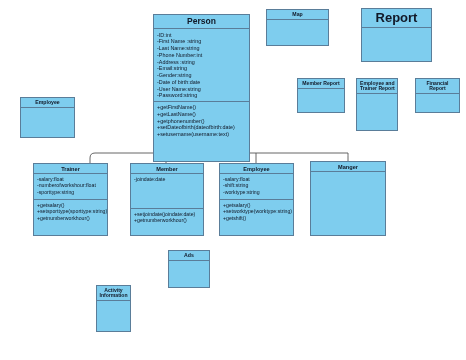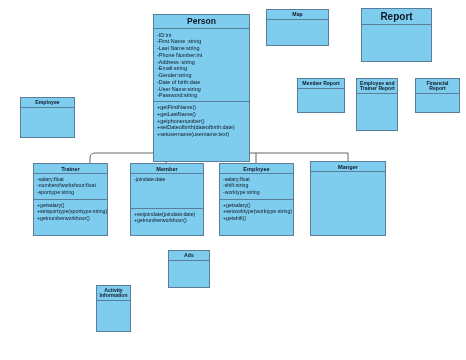--- a/index.html
+++ b/index.html
@@ -82,21 +82,21 @@
   #cls-employee-sub .attrs { height: 26px; }
 
   
   #cls-employee-top { left: 20px; top: 97px; width: 55px; height: 41px; }
   #cls-employee-top .uml-title { font-size: 5.2px; padding: 1.5px 2px; }
 
   #cls-map { left: 266px; top: 9px; width: 63px; height: 37px; }
   #cls-map .uml-title { font-size: 5.2px; padding: 1.5px 2px; }
 
   #cls-report { left: 361px; top: 8px; width: 71px; height: 54px; }
-  #cls-report .uml-title { font-size: 10px; padding: 2px 5px; }
+  #cls-report .uml-title { font-size: 13px; padding: 2px 5px; }
 
   #cls-member-report { left: 297px; top: 78px; width: 48px; height: 35px; }
   #cls-member-report .uml-title { font-size: 5.1px; padding: 1.5px 2px; }
 
   #cls-emp-trainer-report { left: 356px; top: 78px; width: 42px; height: 53px; }
   #cls-emp-trainer-report .uml-title { font-size: 5.1px; padding: 1.5px 2px; text-align: left; padding-left: 3px; }
 
   #cls-financial-report { left: 415px; top: 78px; width: 45px; height: 35px; }
   #cls-financial-report .uml-title { font-size: 5.1px; padding: 1.5px 2px; }
 

